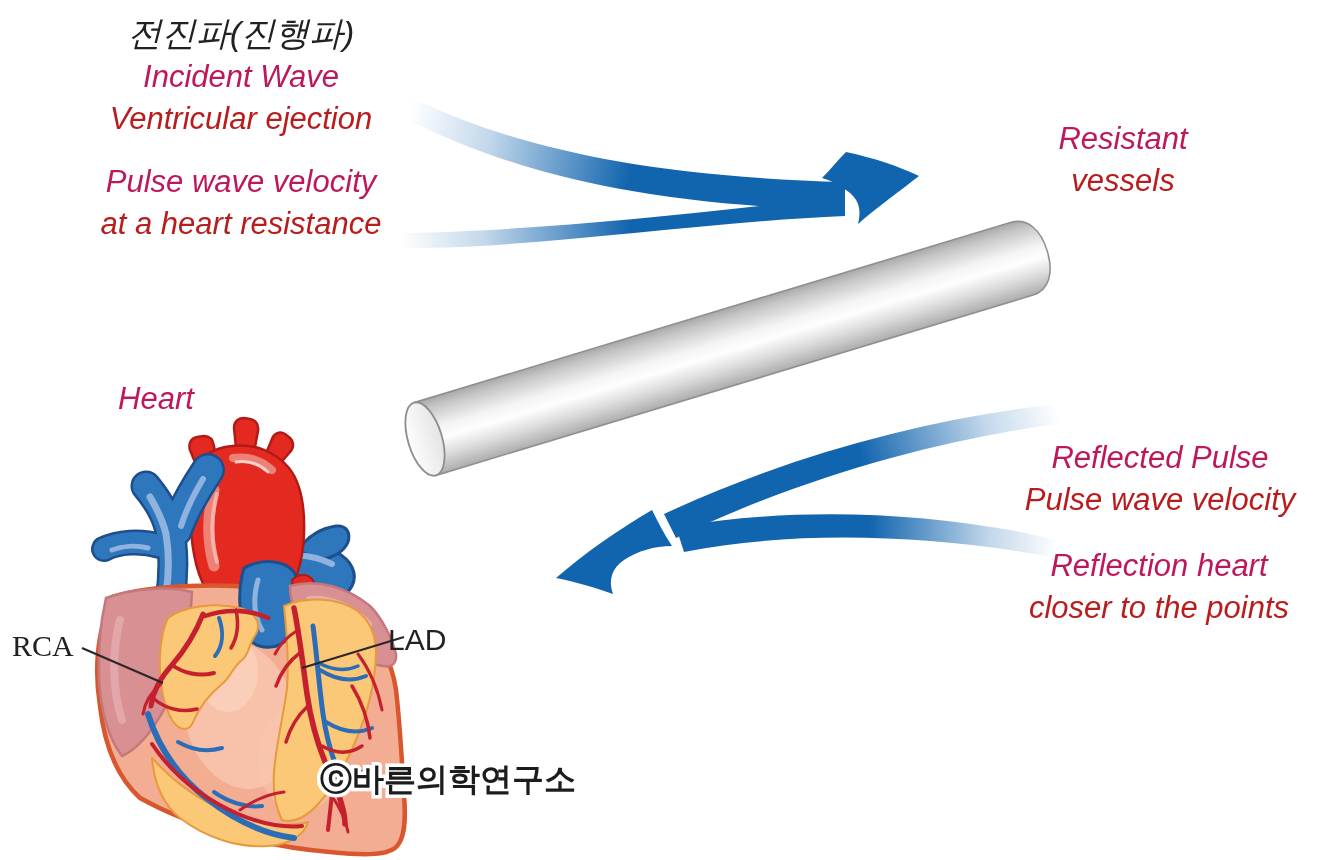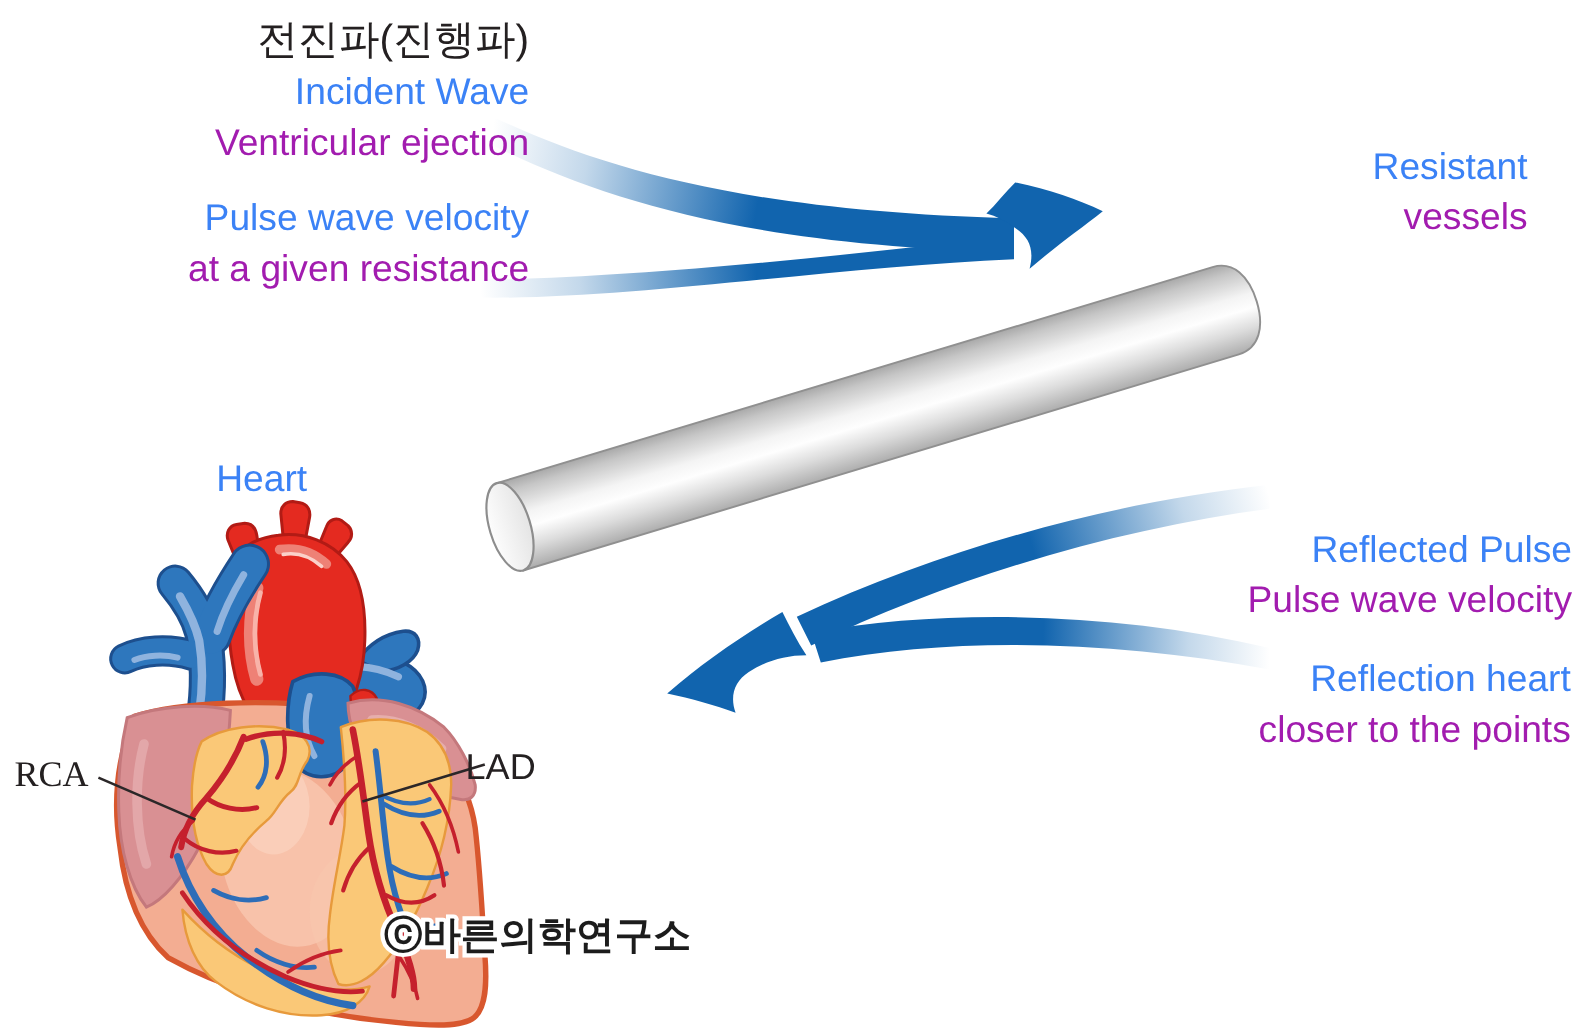--- a/index.html
+++ b/index.html
@@ -4,24 +4,24 @@
 <style>
   html,body{margin:0;padding:0;background:#ffffff;}
   .canvas{
     position:relative;
     width:1324px;height:860px;
     background:#ffffff;
     overflow:hidden;
     font-family:"Liberation Sans","DejaVu Sans",sans-serif;
   }
   .scene{position:absolute;left:0;top:0;width:1324px;height:860px;}
-  .lbl{position:absolute;text-align:right;line-height:42px;font-size:31px;letter-spacing:0;}
+  .lbl{position:absolute;text-align:center;line-height:42px;font-size:31px;letter-spacing:0;font-style:italic;}
   .lbl .ko{font-size:34px;line-height:46px;color:#242021;}
-  .lbl .blue{color:#3b82f6;}
-  .lbl .blk{color:#a21caf;}
+  .lbl .blue{color:#be185d;}
+  .lbl .blk{color:#b91c1c;}
   .small-lbl{position:absolute;font-size:30px;color:#242021;line-height:36px;}
 </style>
 </head>
 <body>
 
 <div class="canvas">
 
   <svg class="scene" viewBox="0 0 1324 860" xmlns="http://www.w3.org/2000/svg">
     <defs>
       <linearGradient id="gTube" gradientUnits="userSpaceOnUse" x1="0" y1="399" x2="0" y2="479">
@@ -217,21 +217,21 @@
   </svg>
 
   <div class="lbl" style="left:41px;top:10px;width:400px;">
     <div class="ko">전진파(진행파)</div>
     <div class="blue">Incident Wave</div>
     <div class="blk">Ventricular ejection</div>
   </div>
 
   <div class="lbl" style="left:41px;top:161px;width:400px;">
     <div class="blue">Pulse wave velocity</div>
-    <div class="blk">at a given resistance</div>
+    <div class="blk">at a heart resistance</div>
   </div>
 
   <div class="lbl" style="left:973px;top:118px;width:300px;">
     <div class="blue">Resistant</div>
     <div class="blk">vessels</div>
   </div>
 
   <div class="lbl" style="left:56px;top:378px;width:200px;">
     <div class="blue">Heart</div>
   </div>

